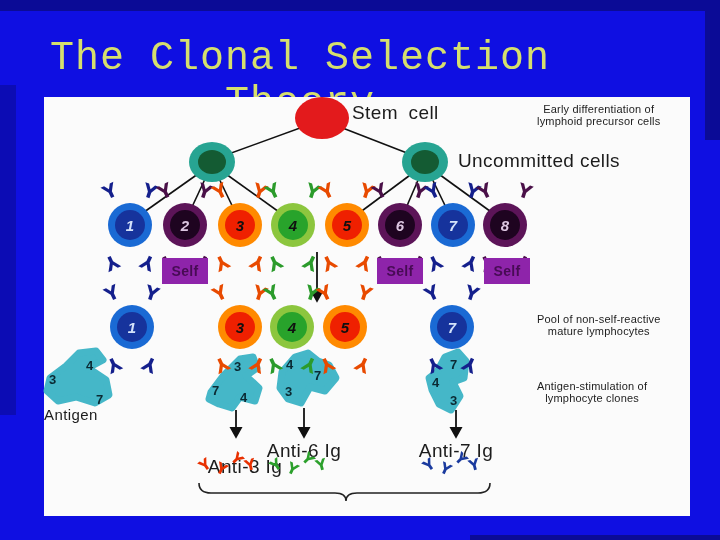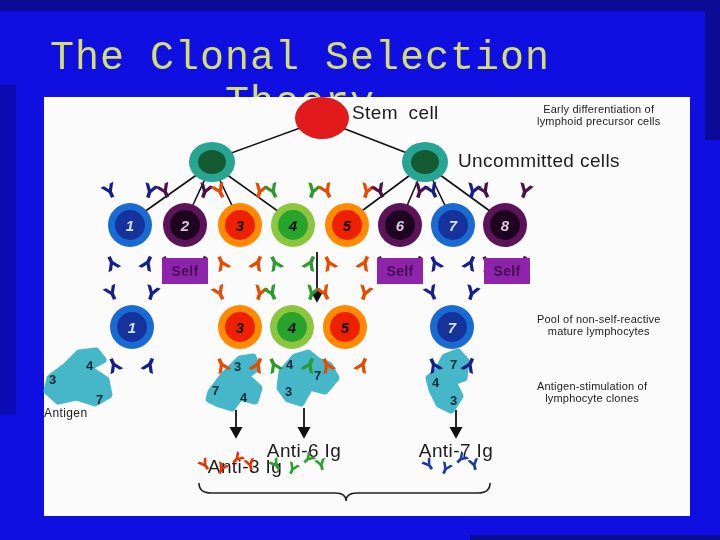--- a/index.html
+++ b/index.html
@@ -45,21 +45,21 @@
     background:#e31a1c;z-index:2;}
   .ucell{position:absolute;width:46px;height:40px;border-radius:50%;background:#27a492;
     display:flex;align-items:center;justify-content:center;z-index:2;}
   .ucell .uin{width:28px;height:24px;border-radius:50%;background:#145b33;}
 
   .selfbox{position:absolute;width:46px;height:26px;background:#8e24aa;z-index:2;
     display:flex;align-items:center;justify-content:center;
     font-size:14px;font-weight:bold;color:#470b54;letter-spacing:.3px;}
 
   .ag-num{position:absolute;font-size:13px;font-weight:bold;color:#0b2a33;z-index:2;}
-  .antigen-lbl{font-size:12px;letter-spacing:.4px;}
+  .antigen-lbl{font-size:15px;letter-spacing:.4px;}
 
   .abset{position:absolute;width:62px;height:28px;z-index:2;}
   .ab{position:absolute;font-weight:bold;font-size:15px;line-height:1;
     font-family:"DejaVu Sans",sans-serif;}
   .ab1{left:0;top:6px;transform:rotate(-35deg);}
   .ab2{left:16px;top:10px;transform:rotate(25deg);}
   .ab3{left:31px;top:0;transform:rotate(45deg);}
   .ab4{left:45px;top:6px;transform:rotate(-15deg);}
   .ab-red{color:#e83000}.ab-green{color:#2ca02c}.ab-blue{color:#1a3a9e}
 </style>

